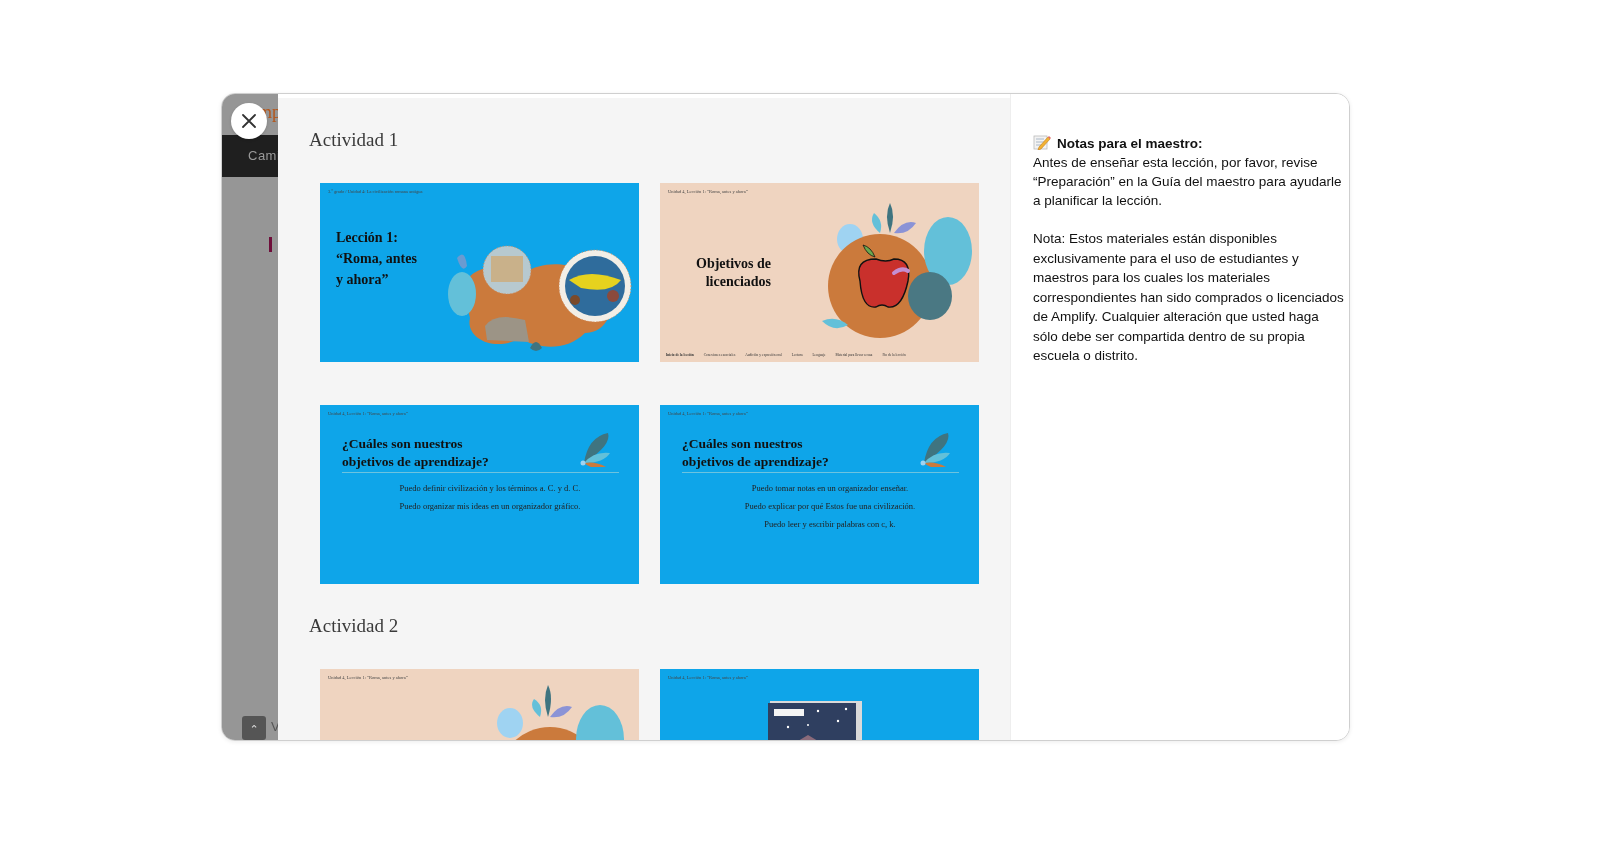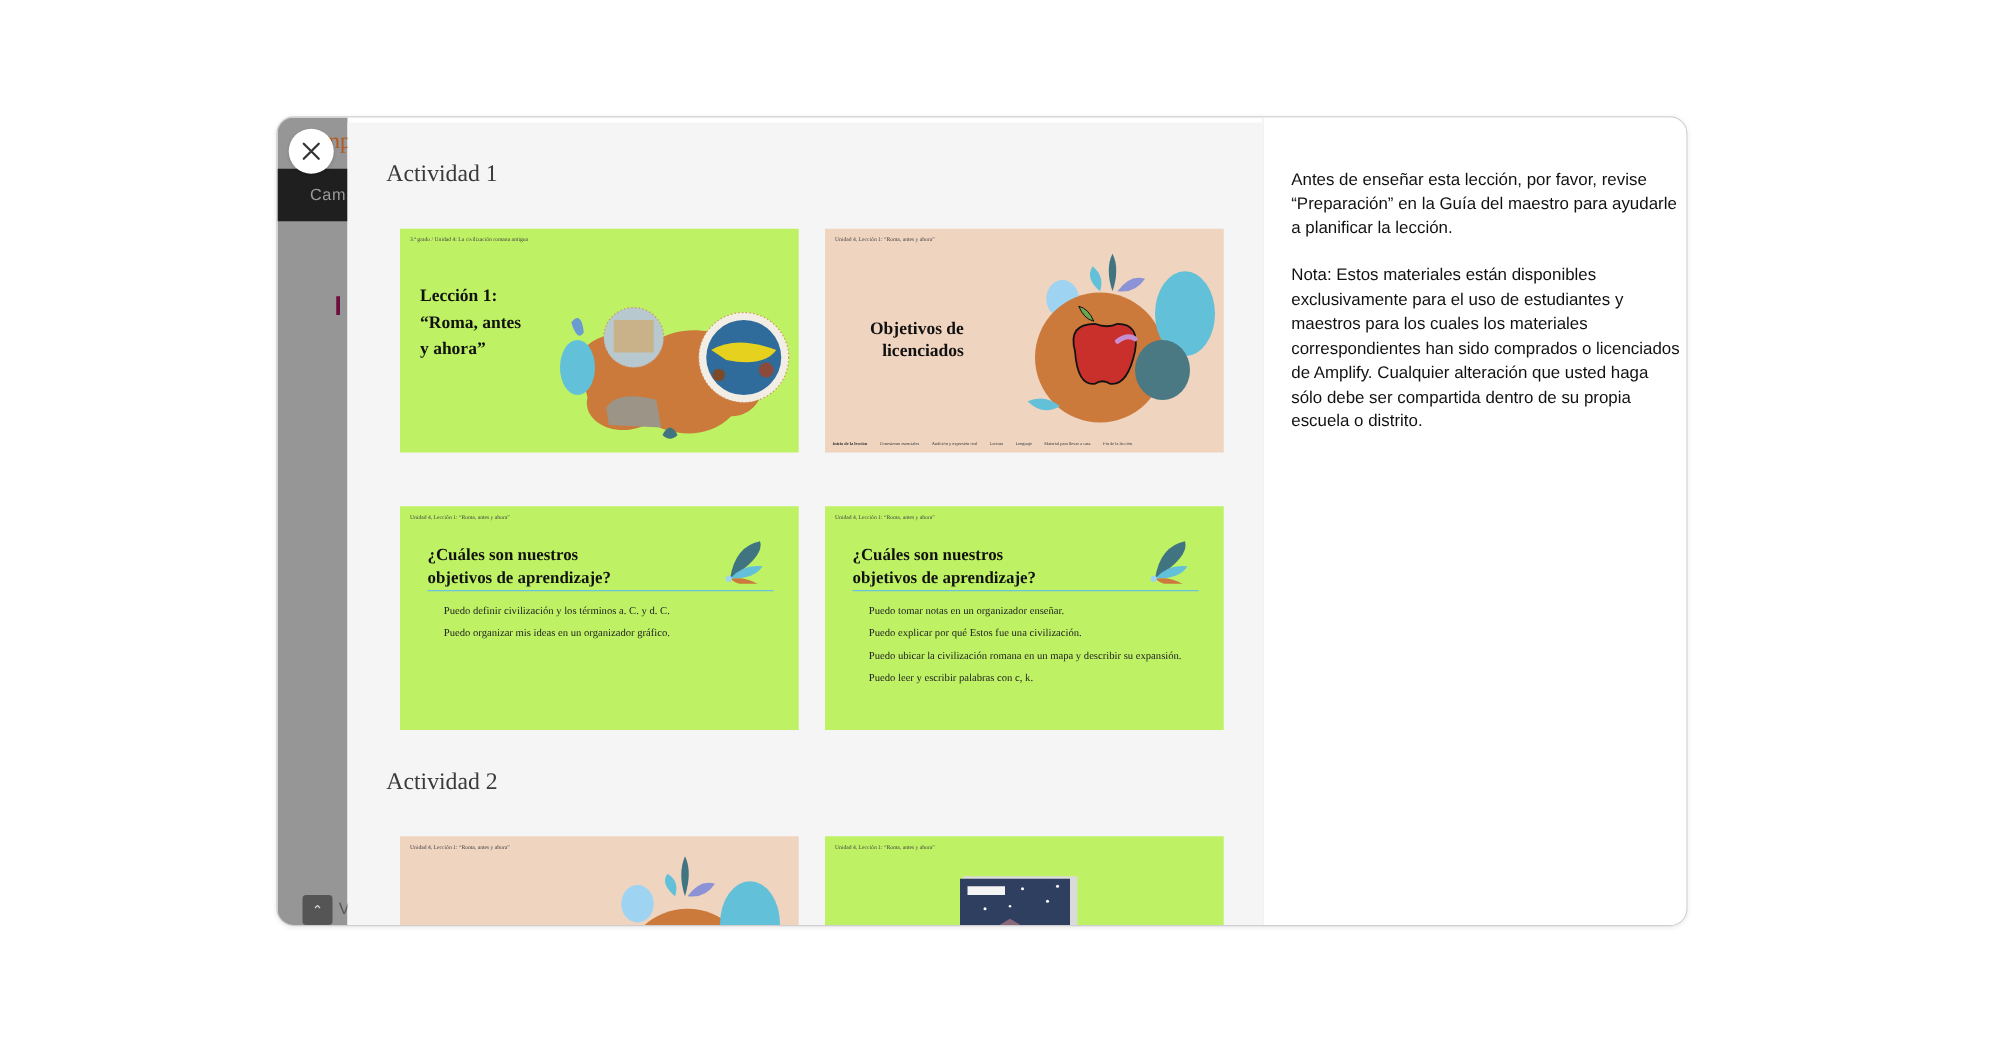--- a/index.html
+++ b/index.html
@@ -7,29 +7,29 @@
   .modal-frame { position:absolute; left:221px; top:93px; width:1127px; height:646px; border:1px solid #cfcfcf; border-radius:14px; overflow:hidden; background:#fff; box-shadow:0 1px 4px rgba(0,0,0,.08); }
   .bg-page { position:absolute; left:0; top:0; width:56px; height:100%; background:#969696; }
   .bg-page .brand { position:absolute; left:36px; top:8px; color:#b5561a; font-family:"Liberation Serif", serif; font-size:18px; }
   .bg-page .nav { position:absolute; left:0; top:41px; width:56px; height:42px; background:#1f1f1f; color:#9a9a9a; font-size:13px; line-height:42px; padding-left:26px; box-sizing:border-box; white-space:nowrap; overflow:hidden; letter-spacing:.5px; }
   .bg-page .marker { position:absolute; left:47px; top:143px; width:3px; height:15px; background:#6e0e3a; }
   .bg-page .up-btn { position:absolute; left:20px; top:622px; width:24px; height:24px; background:#555; border-radius:3px; color:#ddd; font-size:11px; text-align:center; line-height:26px; }
   .bg-page .up-label { position:absolute; left:49px; top:625px; color:#555; font-size:13px; }
   .close-btn { position:absolute; left:9px; top:9px; width:36px; height:36px; border-radius:50%; background:#fff; display:flex; align-items:center; justify-content:center; box-shadow:0 1px 3px rgba(0,0,0,.15); z-index:5; cursor:pointer; }
   .slides-pane { position:absolute; left:56px; top:4px; width:732px; height:100%; background:#f5f5f5; overflow:hidden;font-family:Liberation Serif, serif; }
   .section-title { position:absolute; left:31px; font-size:19px; color:#3a3a3a; font-weight:300; }
-  .slide { position:absolute; width:319px; height:179px; background:#bef264; overflow:hidden; cursor:pointer; }
+  .slide { position:absolute; width:319px; height:179px; background:#0ea5e9; overflow:hidden; cursor:pointer; }
   .slide.peach { background:#efd4c0; }
   .slide .crumb { position:absolute; left:8px; top:6px; font-size:4.5px; color:#444; white-space:nowrap; }
   .slide .title-big { position:absolute; left:16px; top:44px; font-weight:bold; font-size:14px; line-height:21px; color:#111; }
   .slide .title-mid { position:absolute; left:36px; top:72px; font-weight:bold; font-size:14px; line-height:18px; color:#111; }
   .slide .q-title { position:absolute; left:22px; top:30px; font-weight:bold; font-size:13.5px; line-height:18px; color:#111; }
   .slide .q-line { position:absolute; left:22px; right:20px; top:67px; height:1px; background:#6cc3df; }
   .slide .q-list { position:absolute; left:35px; right:14px; top:77px; margin:0; padding:0; list-style:none; font-size:8.5px; line-height:12px; color:#222; }
-  .slide .q-list li { margin-bottom:6px; }
+  .slide .q-list li { margin-bottom:6px;text-align:center; }
   .slide .tabs { position:absolute; left:6px; bottom:5px; font-size:3.5px; color:#333; display:flex; gap:10px; }
   .notes-pane { position:absolute; left:788px; top:0; width:339px; height:100%; background:#fff; border-left:1px solid #eeeeee; }
   .notes { position:absolute; left:22px; top:40px; width:312px; font-size:13.5px; line-height:19px; color:#111; }
   .notes .hdr { font-weight:bold; }
   .notes .pencil { display:inline-block; width:18px; height:16px; vertical-align:-2px; margin-right:6px; }
   .notes p { margin:0; }
   .notes .note-italic { margin-top:19px; line-height:19.5px; }
 </style>
 </head>
 <body>
@@ -134,21 +134,20 @@
       <svg style="position:absolute; left:258px; top:26px;" width="36" height="36" viewBox="0 0 36 36">
         <path d="M6 32 q4 -26 24 -30 q4 12 -24 30z" fill="#3f7480"></path>
         <path d="M6 32 q10 -12 26 -10 q-6 10 -26 10z" fill="#63c0d9"></path>
         <path d="M6 32 q12 -2 22 4 q-12 4 -22 -4z" fill="#cb7a3c"></path>
         <circle cx="5" cy="32" r="2.5" fill="#9fd3f2"></circle>
       </svg>
       <div class="q-line"></div>
       <ul class="q-list">
         <li>Puedo tomar notas en un organizador enseñar.</li>
         <li>Puedo explicar por qué Estos fue una civilización.</li>
-        <li>Puedo ubicar la civilización romana en un mapa y describir su expansión.</li>
         <li>Puedo leer y escribir palabras con c, k.</li>
       </ul>
     </div>
 
     <div class="section-title" style="top:517px">Actividad 2</div>
 
     <div class="slide peach" style="left:42px; top:571px;">
       <div class="crumb">Unidad 4, Lección 1: “Roma, antes y ahora”</div>
       <svg style="position:absolute; left:170px; top:10px;" width="150" height="70" viewBox="0 0 150 70">
         <ellipse cx="20" cy="44" rx="13" ry="15" fill="#9fd3f2"></ellipse>
@@ -172,17 +171,25 @@
           <circle cx="78" cy="12" r="1.2" fill="#fff"></circle>
           <circle cx="40" cy="28" r="1" fill="#fff"></circle>
         <path d="M20 50 l20 -12 l20 12z" fill="#8a6a7a"></path>
       </svg>
     </div>
 
   </div>
 
   <div class="notes-pane">
     <div class="notes">
+      <p>
+        <svg class="pencil" viewBox="0 0 18 16">
+          <rect x="1" y="2" width="13" height="13" fill="#f3f3f3" stroke="#bbb" stroke-width=".8"></rect>
+          <path d="M3 5 h8 M3 8 h8 M3 11 h6" stroke="#9ab" stroke-width=".8"></path>
+          <path d="M6 13 l9 -10 l2 2 l-9 10 l-3 1z" fill="#f2b233" stroke="#c67e1a" stroke-width=".6"></path>
+          <path d="M15 3 l2 2 l1 -1 l-2 -2z" fill="#e26a6a"></path>
+        </svg><span class="hdr">Notas para el maestro:</span>
+      </p>
       <p>Antes de enseñar esta lección, por favor, revise “Preparación” en la Guía del maestro para ayudarle a planificar la lección.</p>
       <p class="note-italic">Nota: Estos materiales están disponibles exclusivamente para el uso de estudiantes y maestros para los cuales los materiales correspondientes han sido comprados o licenciados de Amplify. Cualquier alteración que usted haga sólo debe ser compartida dentro de su propia escuela o distrito.</p>
     </div>
   </div>
 </div>
 
 </body></html>

